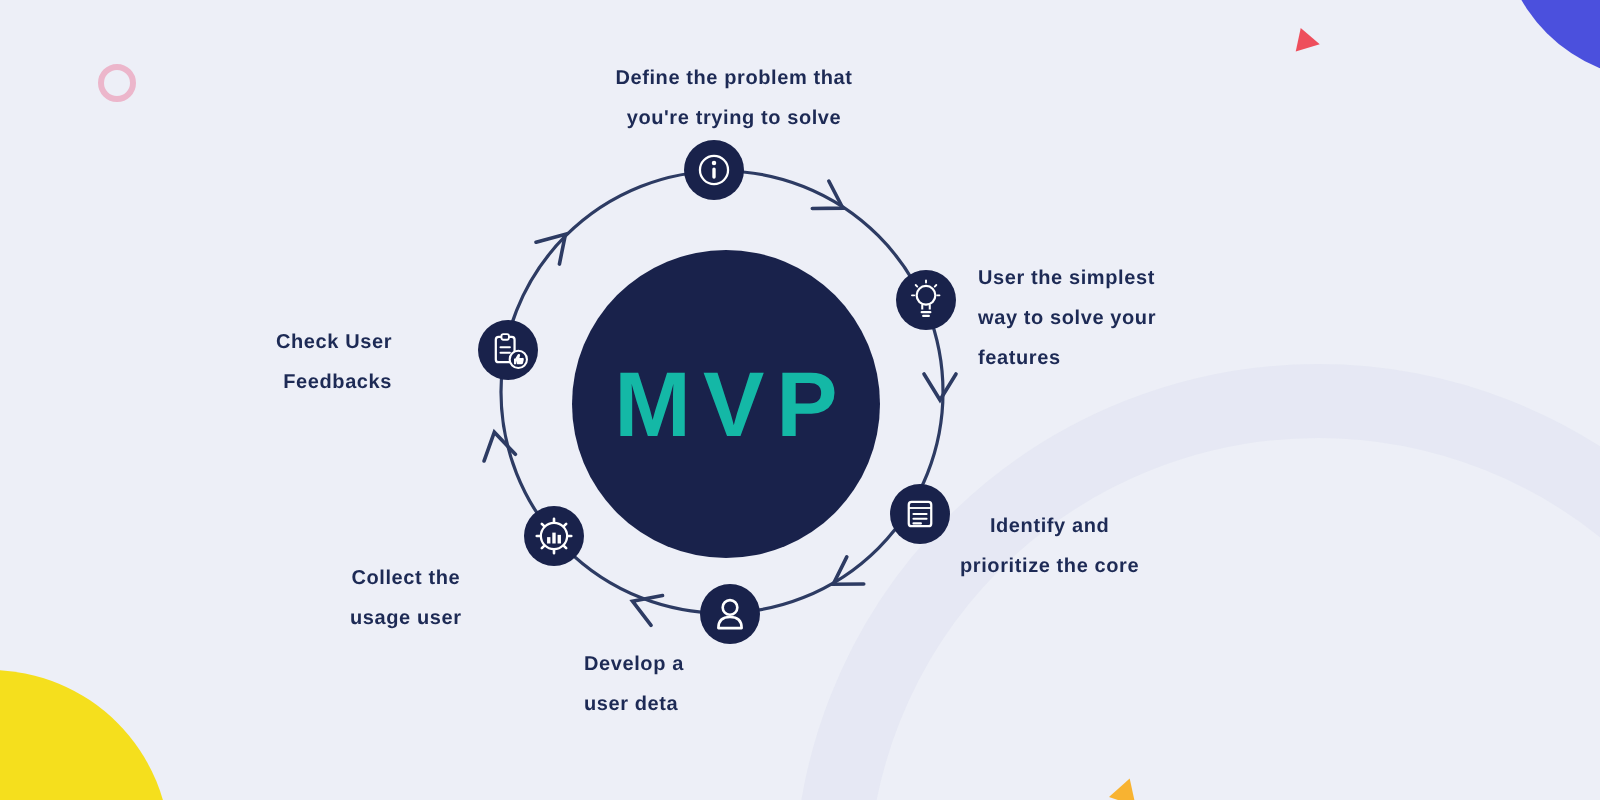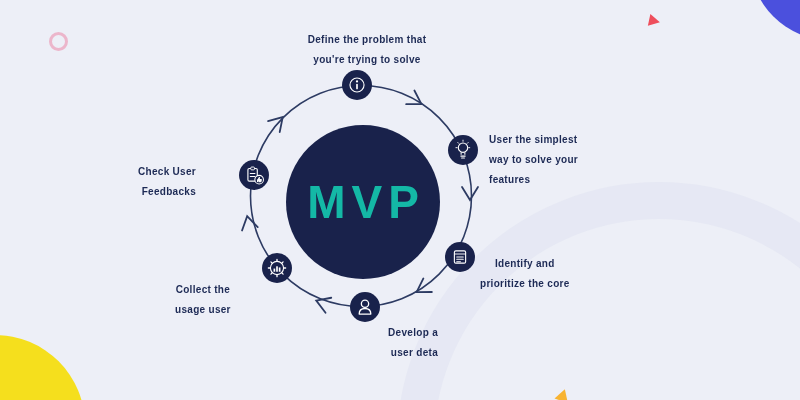--- a/index.html
+++ b/index.html
@@ -72,21 +72,21 @@
     letter-spacing:6px;margin-left:6px; 
   }
   
   .label{
     position:absolute;color:#1d2a55;font-weight:bold;
     font-size:10px;line-height:20px;letter-spacing:.3px;white-space:nowrap;
   }
   .label-define{left:247px;top:30px;width:240px;text-align:center;}
   .label-find{left:489px;top:130px;text-align:left;}
   .label-identify{left:480px;top:254px;text-align:center;}
-  .label-develop{left:292px;top:323px;width:146px;text-align:right;}
+  .label-develop{left:292px;top:323px;width:146px;text-align:left;}
   .label-collect{left:175px;top:280px;text-align:center;}
   .label-check{left:138px;top:162px;text-align:right;}
 </style>
 </head>
 <body>
 
 <div class="stage">
 
   <div class="faint-arc"></div>
   <div class="corner-circle-blue"></div>

